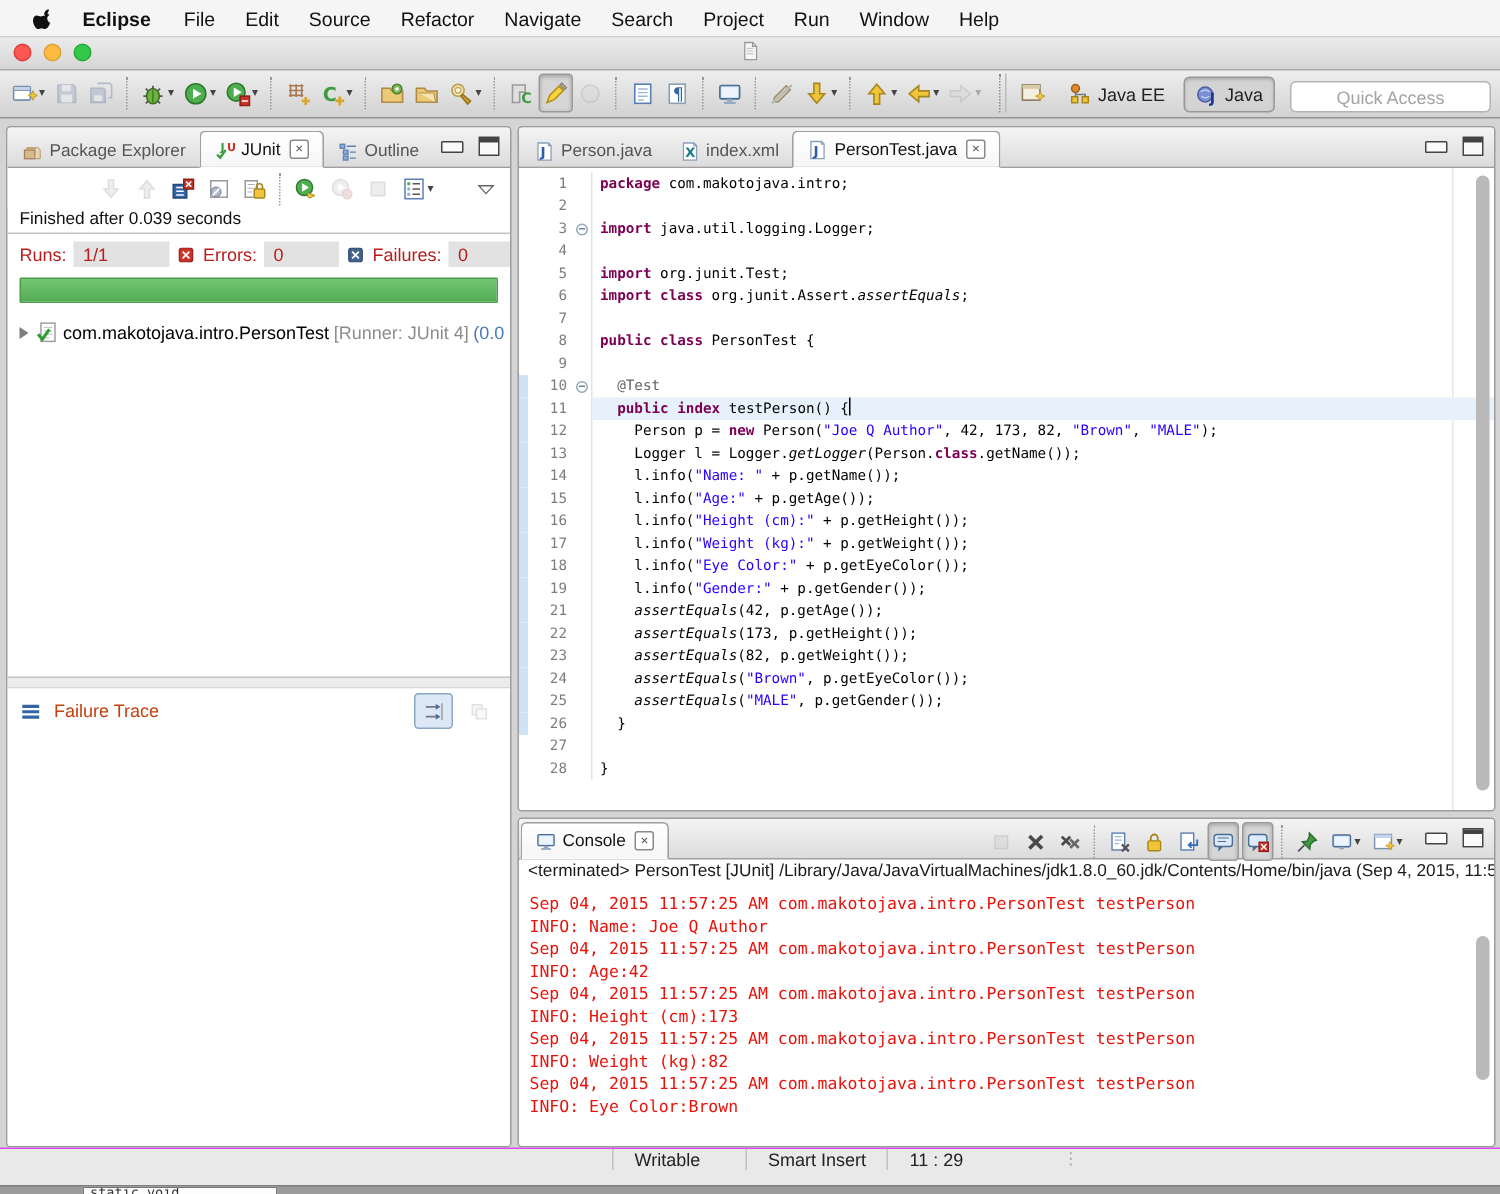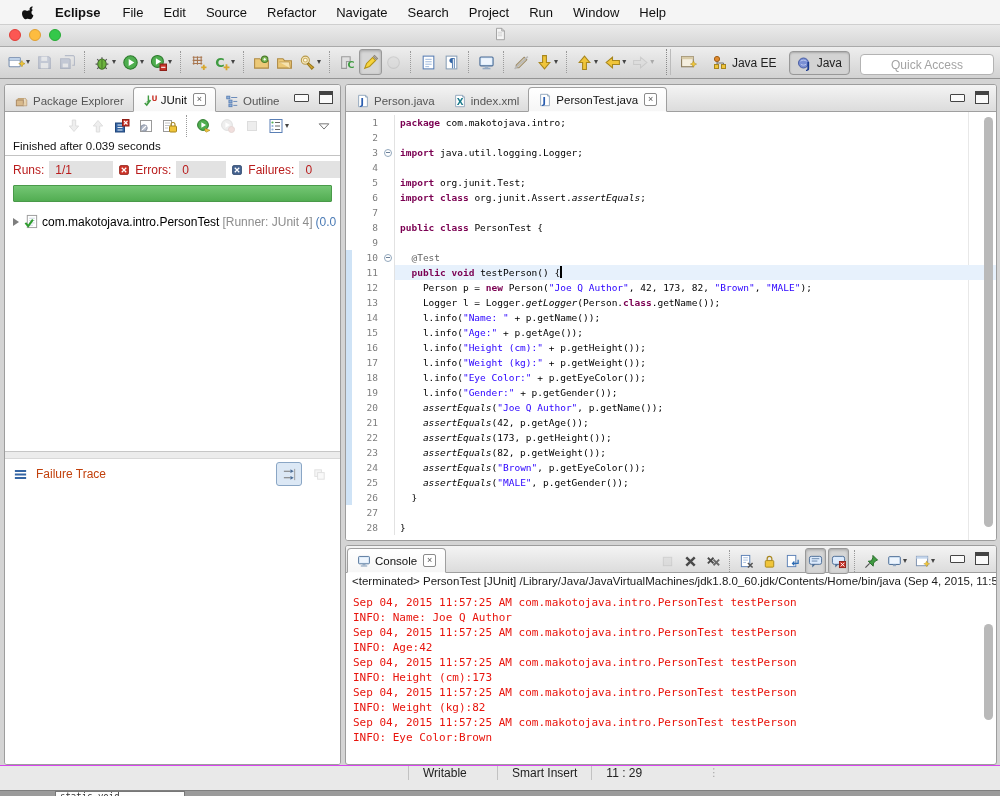--- a/index.html
+++ b/index.html
@@ -574,30 +574,29 @@
             <div class="code-line"><span class="range"></span><span class="lnum">1</span><span class="foldcol"></span><span class="code-text"><span class="tok-k">package</span><span class="tok-d"> com.makotojava.intro;</span></span></div>
             <div class="code-line"><span class="range"></span><span class="lnum">2</span><span class="foldcol"></span><span class="code-text"></span></div>
             <div class="code-line"><span class="range"></span><span class="lnum">3</span><span class="foldcol"><span class="fold-circle"></span></span><span class="code-text"><span class="tok-k">import</span><span class="tok-d"> java.util.logging.Logger;</span></span></div>
             <div class="code-line"><span class="range"></span><span class="lnum">4</span><span class="foldcol"></span><span class="code-text"></span></div>
             <div class="code-line"><span class="range"></span><span class="lnum">5</span><span class="foldcol"></span><span class="code-text"><span class="tok-k">import</span><span class="tok-d"> org.junit.Test;</span></span></div>
             <div class="code-line"><span class="range"></span><span class="lnum">6</span><span class="foldcol"></span><span class="code-text"><span class="tok-k">import</span><span class="tok-d"> </span><span class="tok-k">class</span><span class="tok-d"> org.junit.Assert.</span><span class="tok-it">assertEquals</span><span class="tok-d">;</span></span></div>
             <div class="code-line"><span class="range"></span><span class="lnum">7</span><span class="foldcol"></span><span class="code-text"></span></div>
             <div class="code-line"><span class="range"></span><span class="lnum">8</span><span class="foldcol"></span><span class="code-text"><span class="tok-k">public</span><span class="tok-d"> </span><span class="tok-k">class</span><span class="tok-d"> PersonTest {</span></span></div>
             <div class="code-line"><span class="range"></span><span class="lnum">9</span><span class="foldcol"></span><span class="code-text"></span></div>
             <div class="code-line"><span class="range on"></span><span class="lnum">10</span><span class="foldcol"><span class="fold-circle"></span></span><span class="code-text"><span class="tok-a">  @Test</span></span></div>
-            <div class="code-line current"><span class="range on"></span><span class="lnum">11</span><span class="foldcol"></span><span class="code-text"><span class="tok-d">  </span><span class="tok-k">public</span><span class="tok-d"> </span><span class="tok-k">void</span><span class="tok-d"> testPerson() {</span><span class="caret"></span></span></div>
+            <div class="code-line current"><span class="range on"></span><span class="lnum">11</span><span class="foldcol"></span><span class="code-text"><span class="tok-d">  </span><span class="tok-k">public</span><span class="tok-d"> </span><span class="tok-k">index</span><span class="tok-d"> testPerson() {</span><span class="caret"></span></span></div>
             <div class="code-line"><span class="range on"></span><span class="lnum">12</span><span class="foldcol"></span><span class="code-text"><span class="tok-d">    Person p = </span><span class="tok-k">new</span><span class="tok-d"> Person(</span><span class="tok-s">"Joe Q Author"</span><span class="tok-d">, 42, 173, 82, </span><span class="tok-s">"Brown"</span><span class="tok-d">, </span><span class="tok-s">"MALE"</span><span class="tok-d">);</span></span></div>
             <div class="code-line"><span class="range on"></span><span class="lnum">13</span><span class="foldcol"></span><span class="code-text"><span class="tok-d">    Logger l = Logger.</span><span class="tok-it">getLogger</span><span class="tok-d">(Person.</span><span class="tok-k">class</span><span class="tok-d">.getName());</span></span></div>
             <div class="code-line"><span class="range on"></span><span class="lnum">14</span><span class="foldcol"></span><span class="code-text"><span class="tok-d">    l.info(</span><span class="tok-s">"Name: "</span><span class="tok-d"> + p.getName());</span></span></div>
             <div class="code-line"><span class="range on"></span><span class="lnum">15</span><span class="foldcol"></span><span class="code-text"><span class="tok-d">    l.info(</span><span class="tok-s">"Age:"</span><span class="tok-d"> + p.getAge());</span></span></div>
             <div class="code-line"><span class="range on"></span><span class="lnum">16</span><span class="foldcol"></span><span class="code-text"><span class="tok-d">    l.info(</span><span class="tok-s">"Height (cm):"</span><span class="tok-d"> + p.getHeight());</span></span></div>
             <div class="code-line"><span class="range on"></span><span class="lnum">17</span><span class="foldcol"></span><span class="code-text"><span class="tok-d">    l.info(</span><span class="tok-s">"Weight (kg):"</span><span class="tok-d"> + p.getWeight());</span></span></div>
             <div class="code-line"><span class="range on"></span><span class="lnum">18</span><span class="foldcol"></span><span class="code-text"><span class="tok-d">    l.info(</span><span class="tok-s">"Eye Color:"</span><span class="tok-d"> + p.getEyeColor());</span></span></div>
             <div class="code-line"><span class="range on"></span><span class="lnum">19</span><span class="foldcol"></span><span class="code-text"><span class="tok-d">    l.info(</span><span class="tok-s">"Gender:"</span><span class="tok-d"> + p.getGender());</span></span></div>
-            <div class="code-line"><span class="range on"></span><span class="lnum">20</span><span class="foldcol"></span><span class="code-text"><span class="tok-it">    assertEquals</span><span class="tok-d">(</span><span class="tok-s">"Joe Q Author"</span><span class="tok-d">, p.getName());</span></span></div>
             <div class="code-line"><span class="range on"></span><span class="lnum">21</span><span class="foldcol"></span><span class="code-text"><span class="tok-it">    assertEquals</span><span class="tok-d">(42, p.getAge());</span></span></div>
             <div class="code-line"><span class="range on"></span><span class="lnum">22</span><span class="foldcol"></span><span class="code-text"><span class="tok-it">    assertEquals</span><span class="tok-d">(173, p.getHeight());</span></span></div>
             <div class="code-line"><span class="range on"></span><span class="lnum">23</span><span class="foldcol"></span><span class="code-text"><span class="tok-it">    assertEquals</span><span class="tok-d">(82, p.getWeight());</span></span></div>
             <div class="code-line"><span class="range on"></span><span class="lnum">24</span><span class="foldcol"></span><span class="code-text"><span class="tok-it">    assertEquals</span><span class="tok-d">(</span><span class="tok-s">"Brown"</span><span class="tok-d">, p.getEyeColor());</span></span></div>
             <div class="code-line"><span class="range on"></span><span class="lnum">25</span><span class="foldcol"></span><span class="code-text"><span class="tok-it">    assertEquals</span><span class="tok-d">(</span><span class="tok-s">"MALE"</span><span class="tok-d">, p.getGender());</span></span></div>
             <div class="code-line"><span class="range on"></span><span class="lnum">26</span><span class="foldcol"></span><span class="code-text"><span class="tok-d">  }</span></span></div>
             <div class="code-line"><span class="range"></span><span class="lnum">27</span><span class="foldcol"></span><span class="code-text"></span></div>
             <div class="code-line"><span class="range"></span><span class="lnum">28</span><span class="foldcol"></span><span class="code-text"><span class="tok-d">}</span></span></div>
           </div>
         <div class="vscroll editor-scroll"></div>

